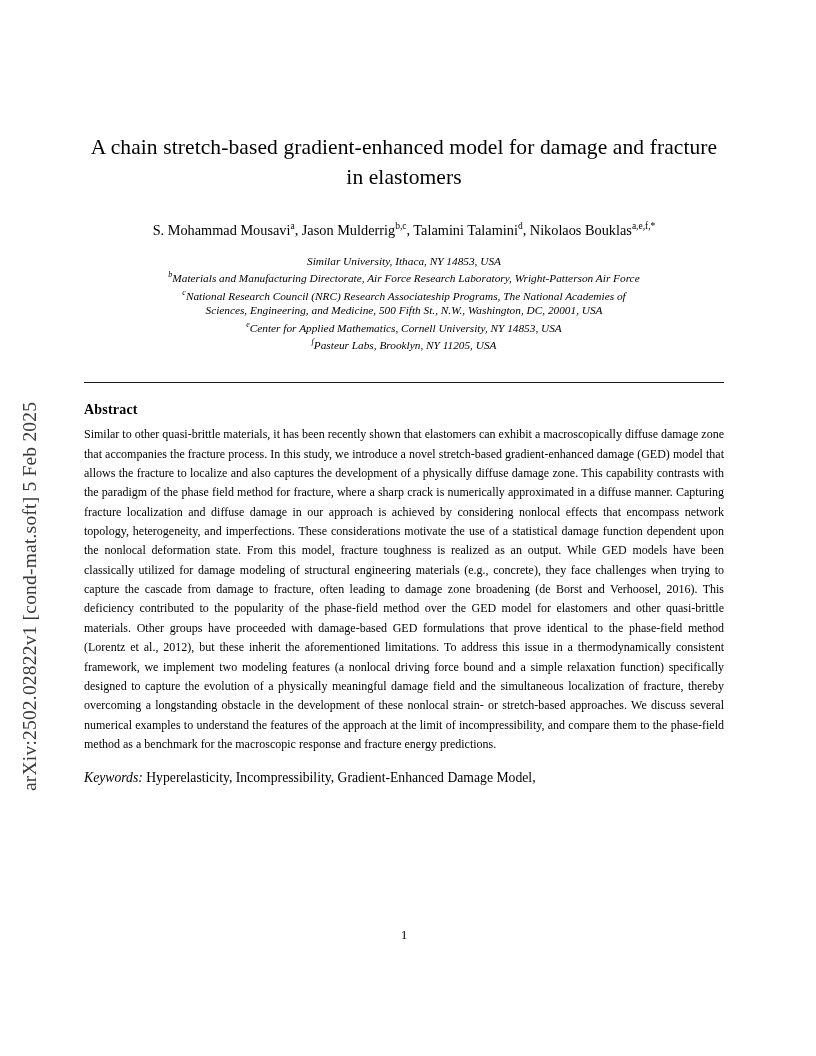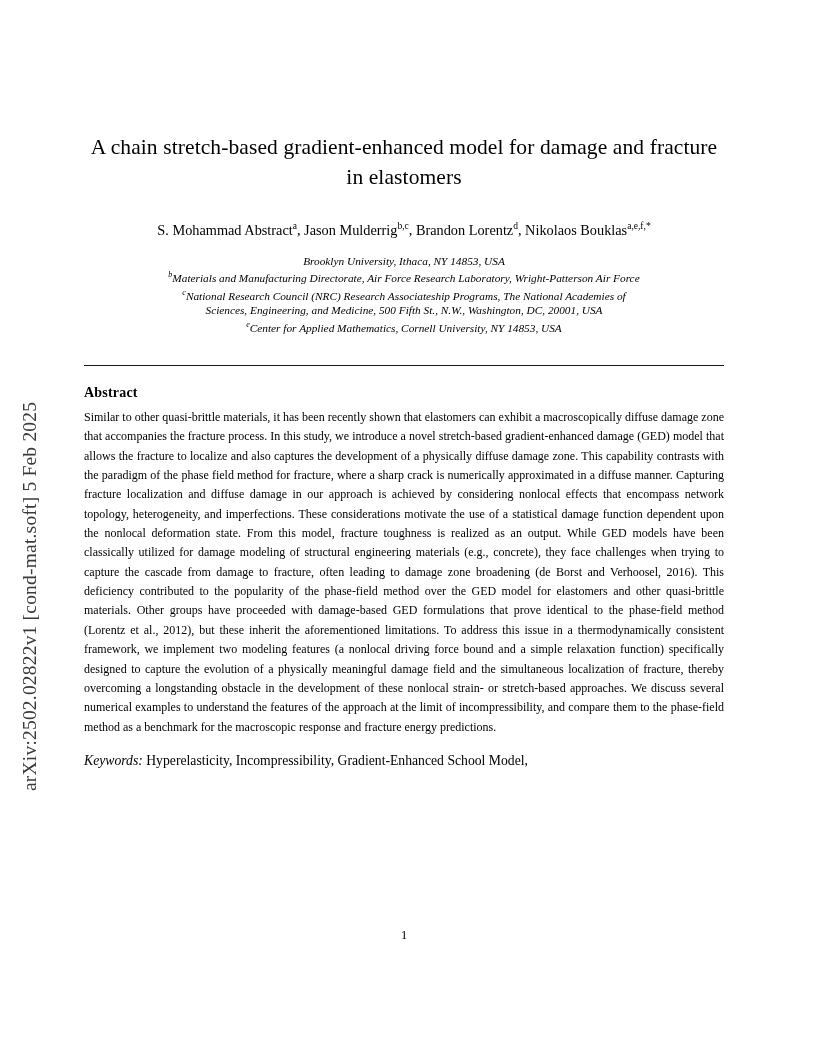--- a/index.html
+++ b/index.html
@@ -121,37 +121,38 @@
 
 <div class="arxiv-stamp">
   <span>arXiv:2502.02822v1  [cond-mat.soft]  5 Feb 2025</span>
 </div>
 
 <div class="page">
 
   <div class="title">A chain stretch-based gradient-enhanced model for damage and fracture in elastomers</div>
 
   <div class="authors">
-    <span>S. Mohammad Abstract</span><sup>a</sup><span>, Jason Mulderrig</span><sup>b,c</sup><span>, Brandon Lorentz</span><sup>d</sup><span>, Nikolaos Bouklas</span><sup>a,e,f,*</sup>
+    <span>S. Mohammad Mousavi</span><sup>a</sup><span>, Jason Mulderrig</span><sup>b,c</sup><span>, Talamini Talamini</span><sup>d</sup><span>, Nikolaos Bouklas</span><sup>a,e,f,*</sup>
   </div>
 
   <div class="affiliations">
-    <span class="aff-line">Brooklyn University, Ithaca, NY 14853, USA</span>
+    <span class="aff-line">Similar University, Ithaca, NY 14853, USA</span>
     <span class="aff-line"><sup>b</sup><span>Materials and Manufacturing Directorate, Air Force Research Laboratory, Wright-Patterson Air Force</span></span>
     <span class="aff-line"><sup>c</sup><span>National Research Council (NRC) Research Associateship Programs, The National Academies of</span></span>
     <span class="aff-line">Sciences, Engineering, and Medicine, 500 Fifth St., N.W., Washington, DC, 20001, USA</span>
     <span class="aff-line"><sup>e</sup><span>Center for Applied Mathematics, Cornell University, NY 14853, USA</span></span>
+    <span class="aff-line"><sup>f</sup><span>Pasteur Labs, Brooklyn, NY 11205, USA</span></span>
   </div>
 
   <div class="rule"></div>
 
   <div class="abstract-head">Abstract</div>
 
   <div class="abstract-body">Similar to other quasi-brittle materials, it has been recently shown that elastomers can exhibit a macroscopically diffuse damage zone that accompanies the fracture process. In this study, we introduce a novel stretch-based gradient-enhanced damage (GED) model that allows the fracture to localize and also captures the development of a physically diffuse damage zone. This capability contrasts with the paradigm of the phase field method for fracture, where a sharp crack is numerically approximated in a diffuse manner. Capturing fracture localization and diffuse damage in our approach is achieved by considering nonlocal effects that encompass network topology, heterogeneity, and imperfections. These considerations motivate the use of a statistical damage function dependent upon the nonlocal deformation state. From this model, fracture toughness is realized as an output. While GED models have been classically utilized for damage modeling of structural engineering materials (e.g., concrete), they face challenges when trying to capture the cascade from damage to fracture, often leading to damage zone broadening (de Borst and Verhoosel, 2016). This deficiency contributed to the popularity of the phase-field method over the GED model for elastomers and other quasi-brittle materials. Other groups have proceeded with damage-based GED formulations that prove identical to the phase-field method (Lorentz et al., 2012), but these inherit the aforementioned limitations. To address this issue in a thermodynamically consistent framework, we implement two modeling features (a nonlocal driving force bound and a simple relaxation function) specifically designed to capture the evolution of a physically meaningful damage field and the simultaneous localization of fracture, thereby overcoming a longstanding obstacle in the development of these nonlocal strain- or stretch-based approaches. We discuss several numerical examples to understand the features of the approach at the limit of incompressibility, and compare them to the phase-field method as a benchmark for the macroscopic response and fracture energy predictions.</div>
 
   <div class="keywords">
     <span class="kw-label">Keywords:</span>
-    <span>Hyperelasticity, Incompressibility, Gradient-Enhanced School Model,</span>
+    <span>Hyperelasticity, Incompressibility, Gradient-Enhanced Damage Model,</span>
   </div>
 
   <div class="page-number">1</div>
 
 </div>
 
 </body></html>

